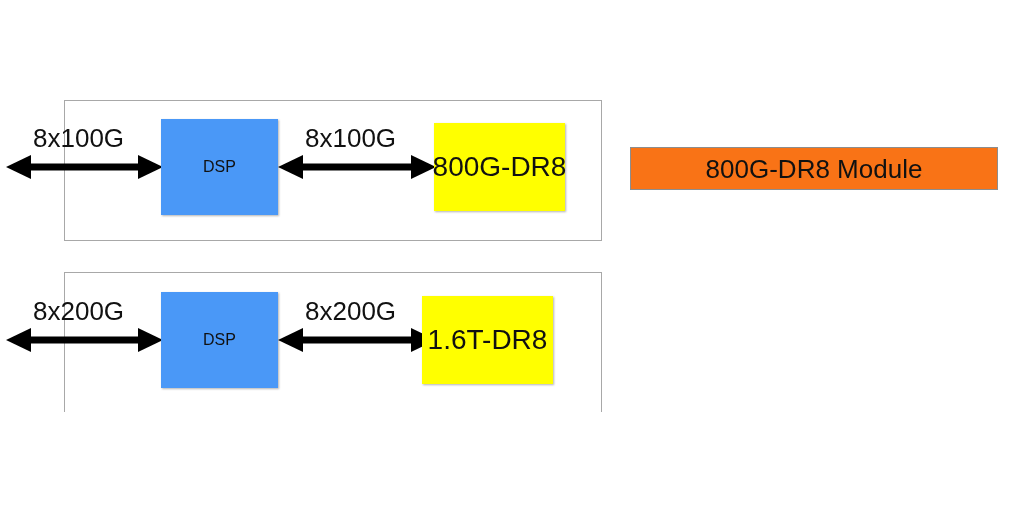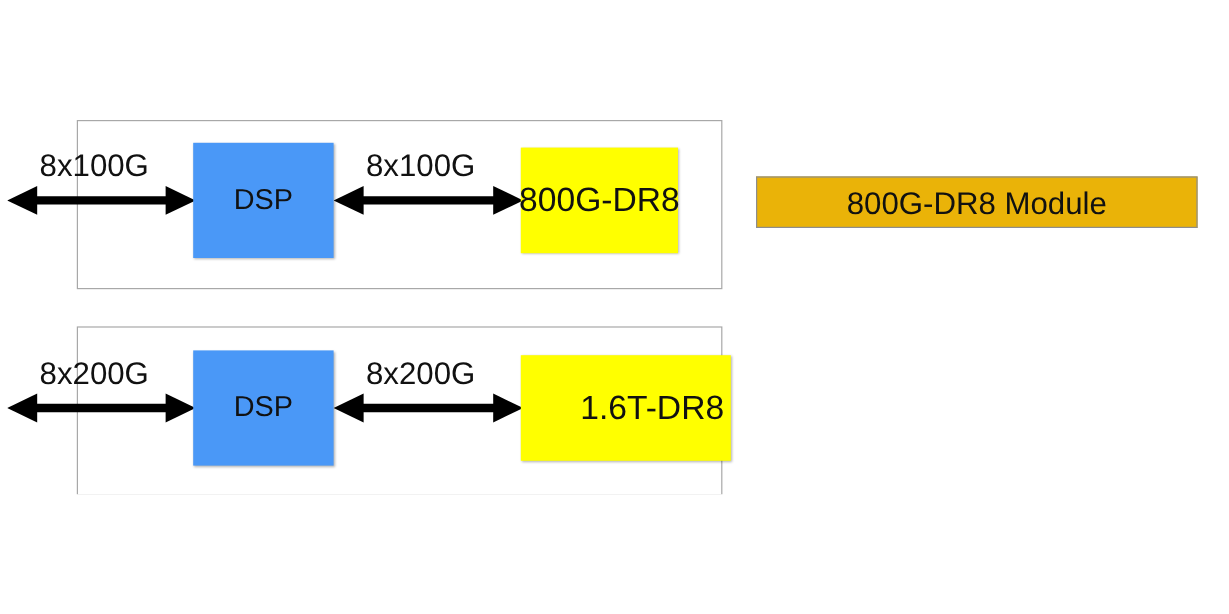--- a/index.html
+++ b/index.html
@@ -32,38 +32,38 @@
     background: #4a98f7;
     box-shadow: 1px 1px 2px rgba(0,0,0,0.30);
     display: flex;
     align-items: center;
     justify-content: center;
   }
   .dsp-block.d1 { left: 161px; top: 119px; width: 117px; height: 96px; }
   .dsp-block.d2 { left: 161px; top: 292px; width: 117px; height: 96px; }
   .dsp-block .blk-text {
     font-family: "Liberation Sans", sans-serif;
-    font-size: 24px;
+    font-size: 16px;
     color: #111111;
     letter-spacing: 0px;
     line-height: 1;
     white-space: nowrap;
   }
 
   
   .optic-block {
     position: absolute;
     background: #ffff00;
     box-shadow: 1px 1px 2px rgba(0,0,0,0.30);
     display: flex;
     align-items: center;
     justify-content: center;
   }
   .optic-block.y1 { left: 434px; top: 123px; width: 131px; height: 88px; }
-  .optic-block.y2 { left: 434px; top: 296px; width: 131px; height: 88px; padding-left: 44px; }
+  .optic-block.y2 { left: 422px; top: 296px; width: 131px; height: 88px; }
   .optic-block .blk-text {
     font-family: "Liberation Sans", sans-serif;
     font-size: 28px;
     color: #111111;
     line-height: 1;
     white-space: nowrap;
   }
 
   
   .arrow {
@@ -88,21 +88,21 @@
   .rate-label.r1 { left: 33px;  top: 125px; }
   .rate-label.r2 { left: 305px; top: 125px; }
   .rate-label.r3 { left: 33px;  top: 298px; }
   .rate-label.r4 { left: 305px; top: 298px; }
 
   
   .caption-box {
     position: absolute;
     box-sizing: border-box;
     border: 1px solid #8d8d8d;
-    background: #eab308;
+    background: #f97316;
     display: flex;
     align-items: center;
     justify-content: center;
   }
   .caption-box.c1 { left: 630px; top: 147px; width: 368px; height: 43px; }
   .caption-box.c2 { left: 631px; top: 330px; width: 362px; height: 43px; }
   .caption-box .cap-text {
     font-family: "Liberation Sans", sans-serif;
     font-size: 26px;
     color: #111111;

